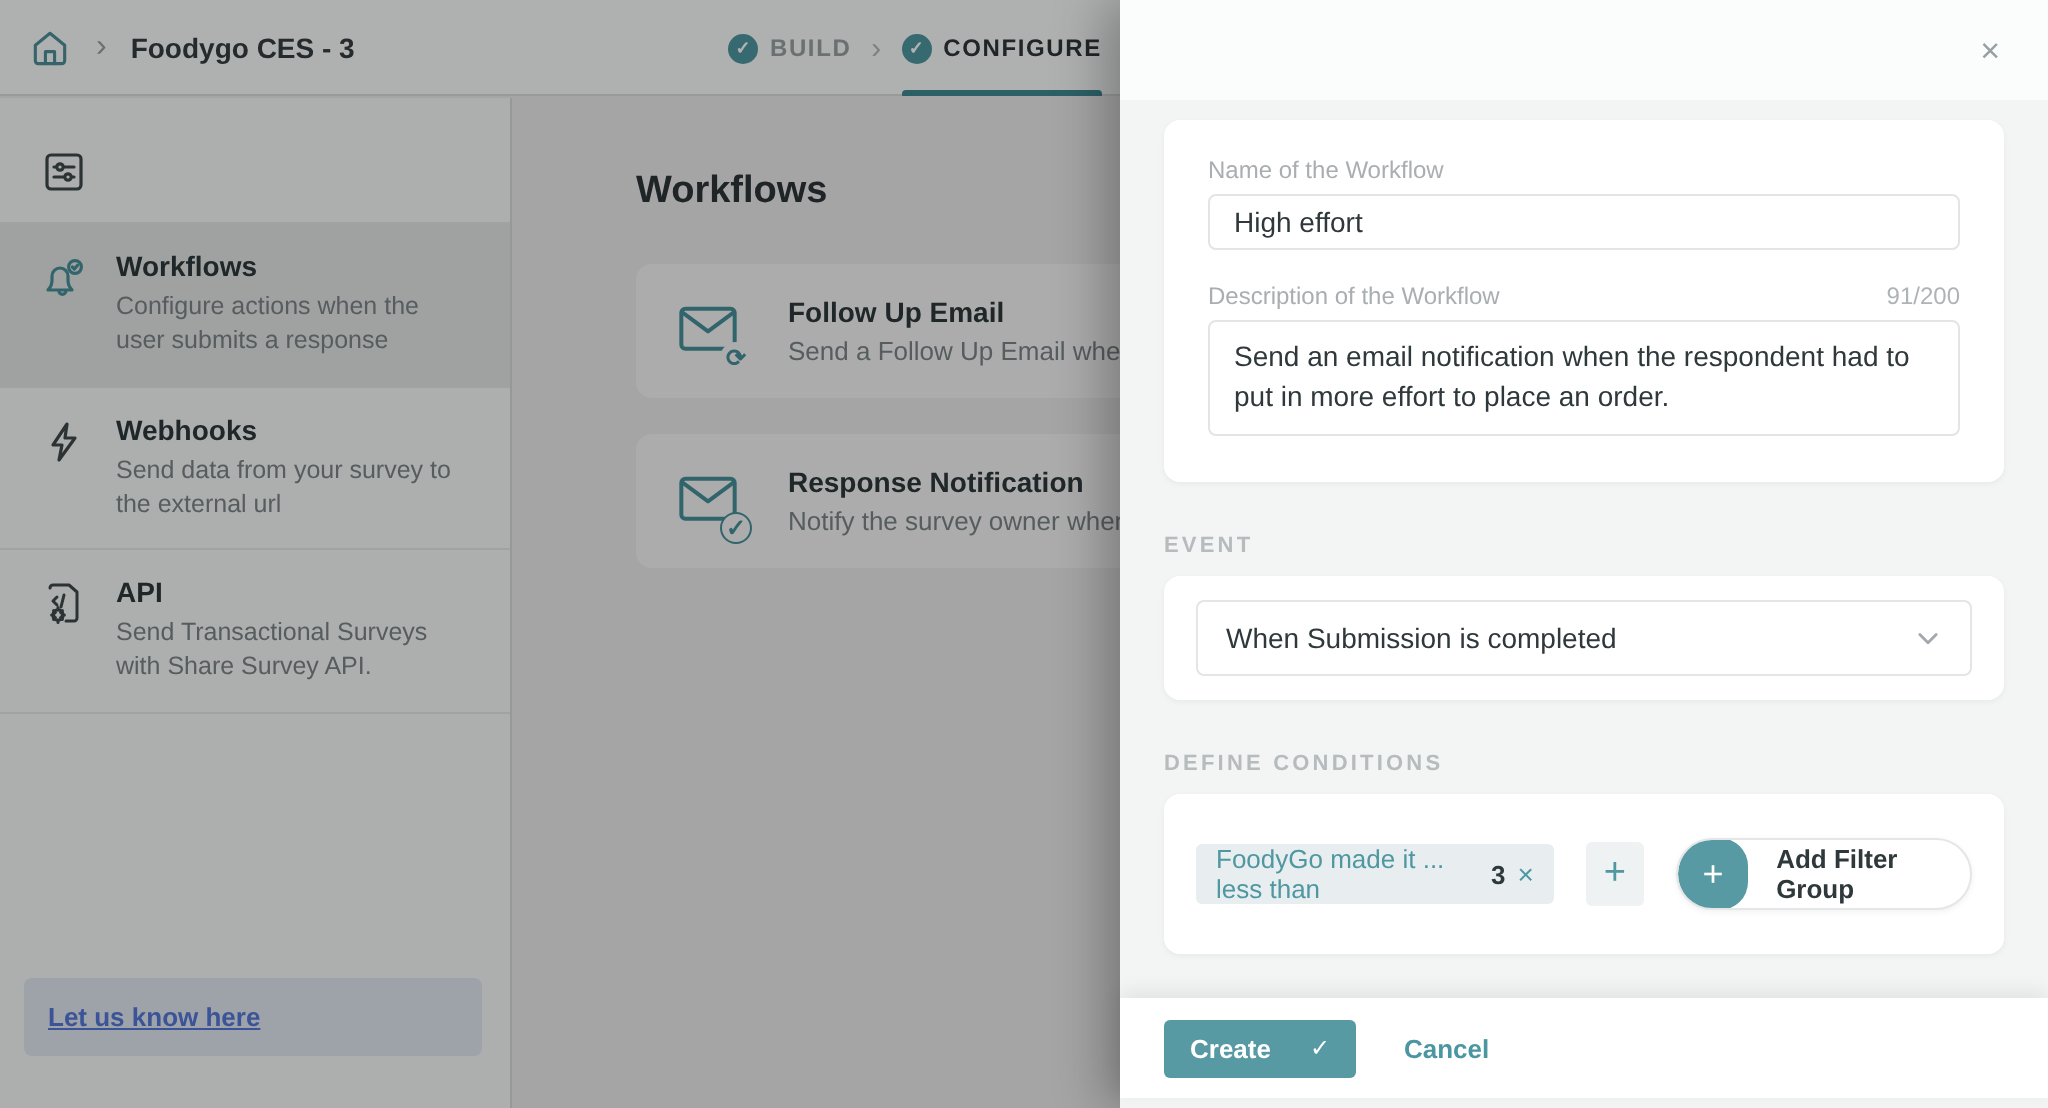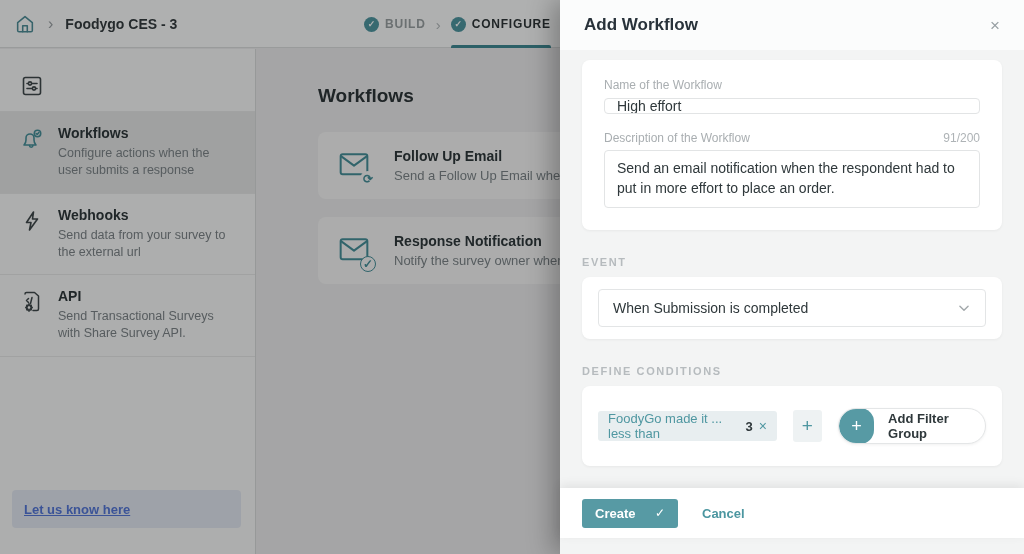--- a/index.html
+++ b/index.html
@@ -48,38 +48,38 @@
   
   .drawer { position:absolute; top:0; left:560px; width:464px; bottom:0; background:#f3f4f4; z-index:10; box-shadow:-8px 0 24px rgba(0,0,0,0.28); }
   .drawer-head { height:50px; background:#fbfcfc; display:flex; align-items:center; padding:0 24px; }
   .drawer-title { font-size:17px; font-weight:bold; color:#28323a; }
   .drawer-close { margin-left:auto; font-size:17px; color:#98a0a4; cursor:pointer; line-height:1; }
   .drawer-body { padding:0 22px; }
   .fields-card { margin-top:10px; background:#ffffff; border-radius:8px; padding:18px 22px; box-shadow:0 1px 3px rgba(0,0,0,0.05); }
   .f-label { font-size:12px; color:#a9aeb1; margin-bottom:5px; }
   .f-label-row { display:flex; justify-content:space-between; margin-top:16px; margin-bottom:5px; }
   .f-counter { font-size:12px; color:#aeb3b6; }
-  .name-input { width:100%; height:16px; border:1px solid #e2e4e5; border-radius:4px; padding:0 12px; font-size:14px; color:#2f383b; font-family:"Liberation Sans", sans-serif; outline:none; background:#fff; }
+  .name-input { width:100%; height:28px; border:1px solid #e2e4e5; border-radius:4px; padding:0 12px; font-size:14px; color:#2f383b; font-family:"Liberation Sans", sans-serif; outline:none; background:#fff; }
   .desc-area { width:100%; height:58px; border:1px solid #e2e4e5; border-radius:4px; padding:8px 12px; font-size:14px; line-height:1.42; color:#2f383b; font-family:"Liberation Sans", sans-serif; resize:none; outline:none; background:#fff; }
   .sect-label { margin-top:26px; font-size:11px; font-weight:bold; letter-spacing:1.6px; color:#b6bbbe; }
   .sect-card { margin-top:9px; background:#ffffff; border-radius:8px; box-shadow:0 1px 3px rgba(0,0,0,0.05); }
   .event-card { padding:12px 16px; }
   .select-box { height:38px; border:1px solid #e3e5e6; border-radius:4px; background:#fff; display:flex; align-items:center; padding:16px 14px; cursor:pointer; }
   .select-value { font-size:14px; color:#2f383b; }
   .select-caret { margin-left:auto; width:14px; height:14px; }
   .cond-card { padding:22px 16px; display:flex; align-items:center; gap:16px; }
   .chip { background:#e8eef0; border-radius:3px; height:30px; display:flex; align-items:center; padding:0 10px; gap:6px; cursor:pointer; }
   .chip-label { font-size:13px; color:#4f97a1; }
   .chip-value { font-size:13px; font-weight:bold; color:#2f383b; }
   .chip-x { font-size:14px; color:#4f97a1; cursor:pointer; }
   .plus-btn { width:36px; height:32px; background:#eef2f3; border-radius:3px; color:#4f97a1; font-size:19px; display:flex; align-items:center; justify-content:center; cursor:pointer; }
   .filter-pill { height:36px; border:1px solid #e4e6e7; border-radius:18px; background:#fff; display:flex; align-items:center; overflow:hidden; box-shadow:0 1px 3px rgba(0,0,0,0.06); cursor:pointer; }
   .pill-cap { width:46px; height:36px; background:#579aa4; color:#fff; font-size:18px; display:flex; align-items:center; justify-content:center; border-radius:18px 14px 14px 18px; }
   .pill-label { padding:0 18px 0 14px; font-size:13px; font-weight:bold; color:#2f383b; }
-  .drawer-foot { position:absolute; left:0; right:0; bottom:16px; height:50px; background:#ffffff; box-shadow:0 -3px 10px rgba(0,0,0,0.08); display:flex; align-items:center; padding:0 22px; gap:24px; }
+  .drawer-foot { position:absolute; left:0; right:0; bottom:5px; height:50px; background:#ffffff; box-shadow:0 -3px 10px rgba(0,0,0,0.08); display:flex; align-items:center; padding:0 22px; gap:24px; }
   .create-btn { width:96px; height:29px; background:#579aa4; border:none; border-radius:3px; color:#fff; display:flex; align-items:center; padding:0 13px; cursor:pointer; font-family:"Liberation Sans", sans-serif; }
   .create-label { font-size:13px; font-weight:bold; }
   .create-check { margin-left:auto; font-size:12px; }
   .cancel-btn { font-size:13px; font-weight:bold; color:#4b96a0; cursor:pointer; }
   svg { display:block; }
 </style>
 </head>
 <body>
 
 <div class="stage">
@@ -205,21 +205,20 @@
         <div class="wf-title">Response Notification</div>
         <div class="wf-desc">Notify the survey owner when user submits a r</div>
       </div>
     </div>
   </main>
 
   <div class="dim"></div>
 
   <aside class="drawer">
     <div class="drawer-head">
-      <span class="drawer-title">Add Workflow</span>
       <span class="drawer-close">×</span>
     </div>
 
     <div class="drawer-body">
       <div class="fields-card">
         <div class="f-label">Name of the Workflow</div>
         <input class="name-input" type="text" value="High effort" style="">
         <div class="f-label-row">
           <span class="f-label" style="margin:0">Description of the Workflow</span>
           <span class="f-counter">91/200</span>

